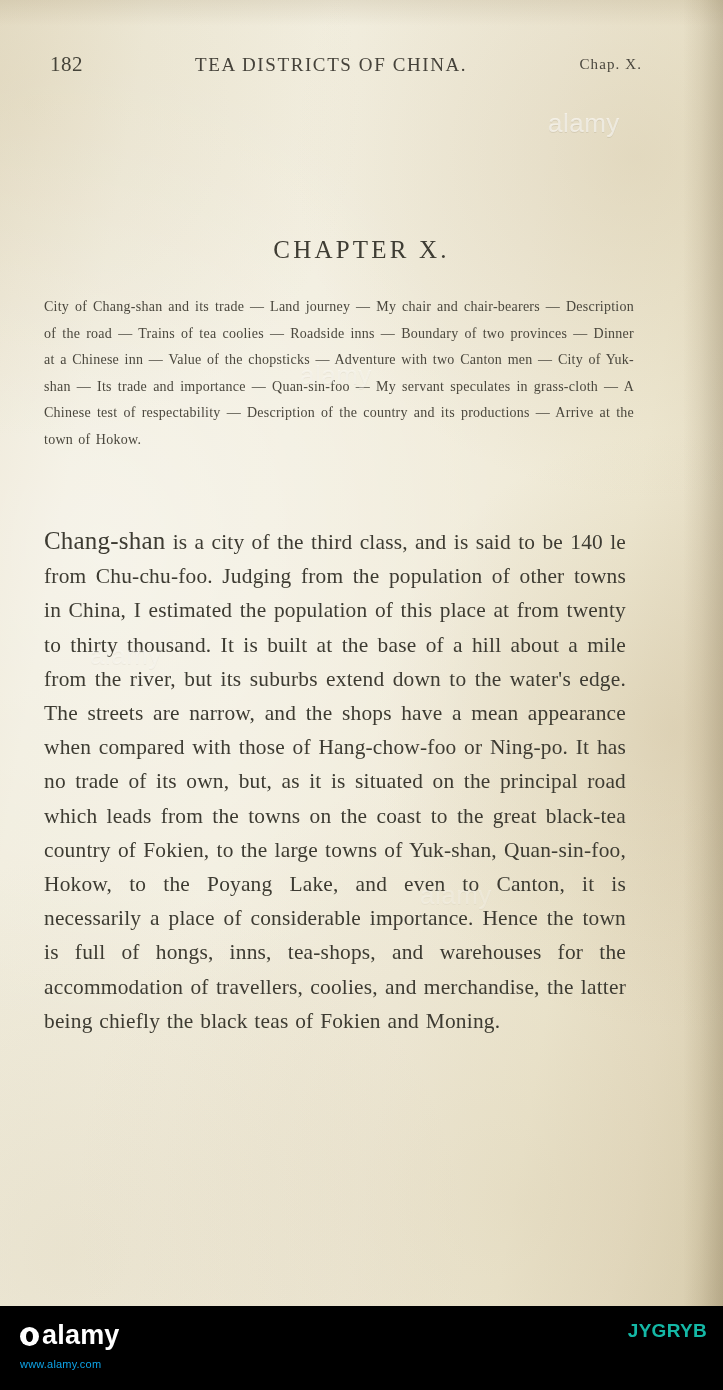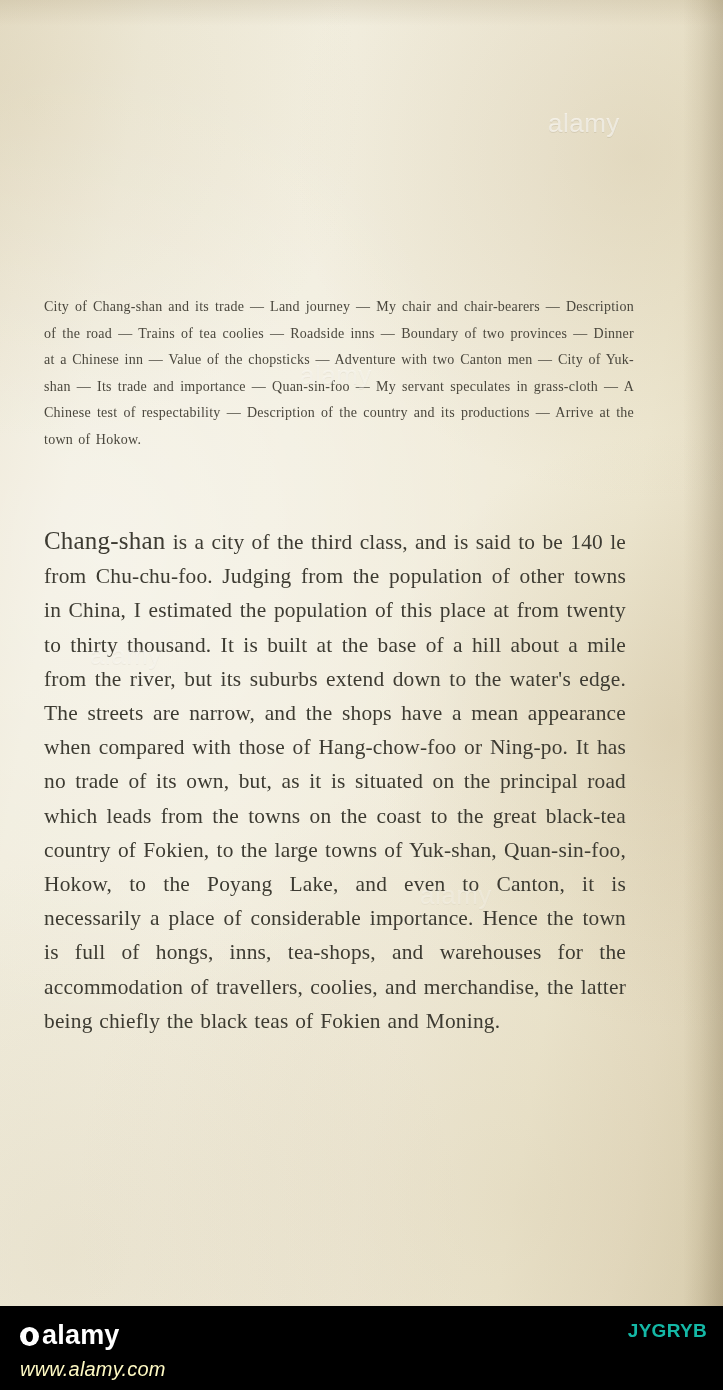--- a/index.html
+++ b/index.html
@@ -200,43 +200,48 @@
     width: 7px;
     height: 11px;
     background: #000;
     border-radius: 50% 50% 50% 50%;
   }
   .footer-url {
     position: absolute;
     left: 20px;
     top: 52px;
     font-family: "Liberation Sans", sans-serif;
-    font-size: 20px;
-    color: #fef9c3;
+    font-size: 11px;
+    color: #0ea5e9;
     letter-spacing: 0.2px;
-    font-style: italic;
   }
   .footer-id {
     position: absolute;
     right: 16px;
     top: 14px;
     font-family: "Liberation Sans", sans-serif;
     font-size: 19px;
     font-weight: bold;
     color: #14b8a6;
     letter-spacing: 0.3px;
   }
 </style>
 </head>
 <body>
 
 <div class="scan">
   <div class="page-inner">
 
-
+    <div class="running-head">
+      <span class="folio">182</span>
+      <span class="head-title">TEA DISTRICTS OF CHINA.</span>
+      <span class="head-chap">Chap. X.</span>
+    </div>
+
+    <div class="chapter-title">CHAPTER X.</div>
 
     <div class="argument">City of Chang-shan and its trade — Land journey — My chair and chair-bearers — Description of the road — Trains of tea coolies — Roadside inns — Boundary of two provinces — Dinner at a Chinese inn — Value of the chopsticks — Adventure with two Canton men — City of Yuk-shan — Its trade and importance — Quan-sin-foo — My servant speculates in grass-cloth — A Chinese test of respectability — Description of the country and its productions — Arrive at the town of Hokow.</div>
 
     <div class="body-text">
       <span class="smallcaps">Chang-shan</span><span> is a city of the third class, and is said to be 140 le from Chu-chu-foo. Judging from the population of other towns in China, I estimated the population of this place at from twenty to thirty thousand. It is built at the base of a hill about a mile from the river, but its suburbs extend down to the water's edge. The streets are narrow, and the shops have a mean appearance when compared with those of Hang-chow-foo or Ning-po. It has no trade of its own, but, as it is situated on the principal road which leads from the towns on the coast to the great black-tea country of Fokien, to the large towns of Yuk-shan, Quan-sin-foo, Hokow, to the Poyang Lake, and even to Canton, it is necessarily a place of considerable importance. Hence the town is full of hongs, inns, tea-shops, and warehouses for the accommodation of travellers, coolies, and merchandise, the latter being chiefly the black teas of Fokien and Moning.</span>
     </div>
 
   </div>
 
   <div class="edge-top"></div>

